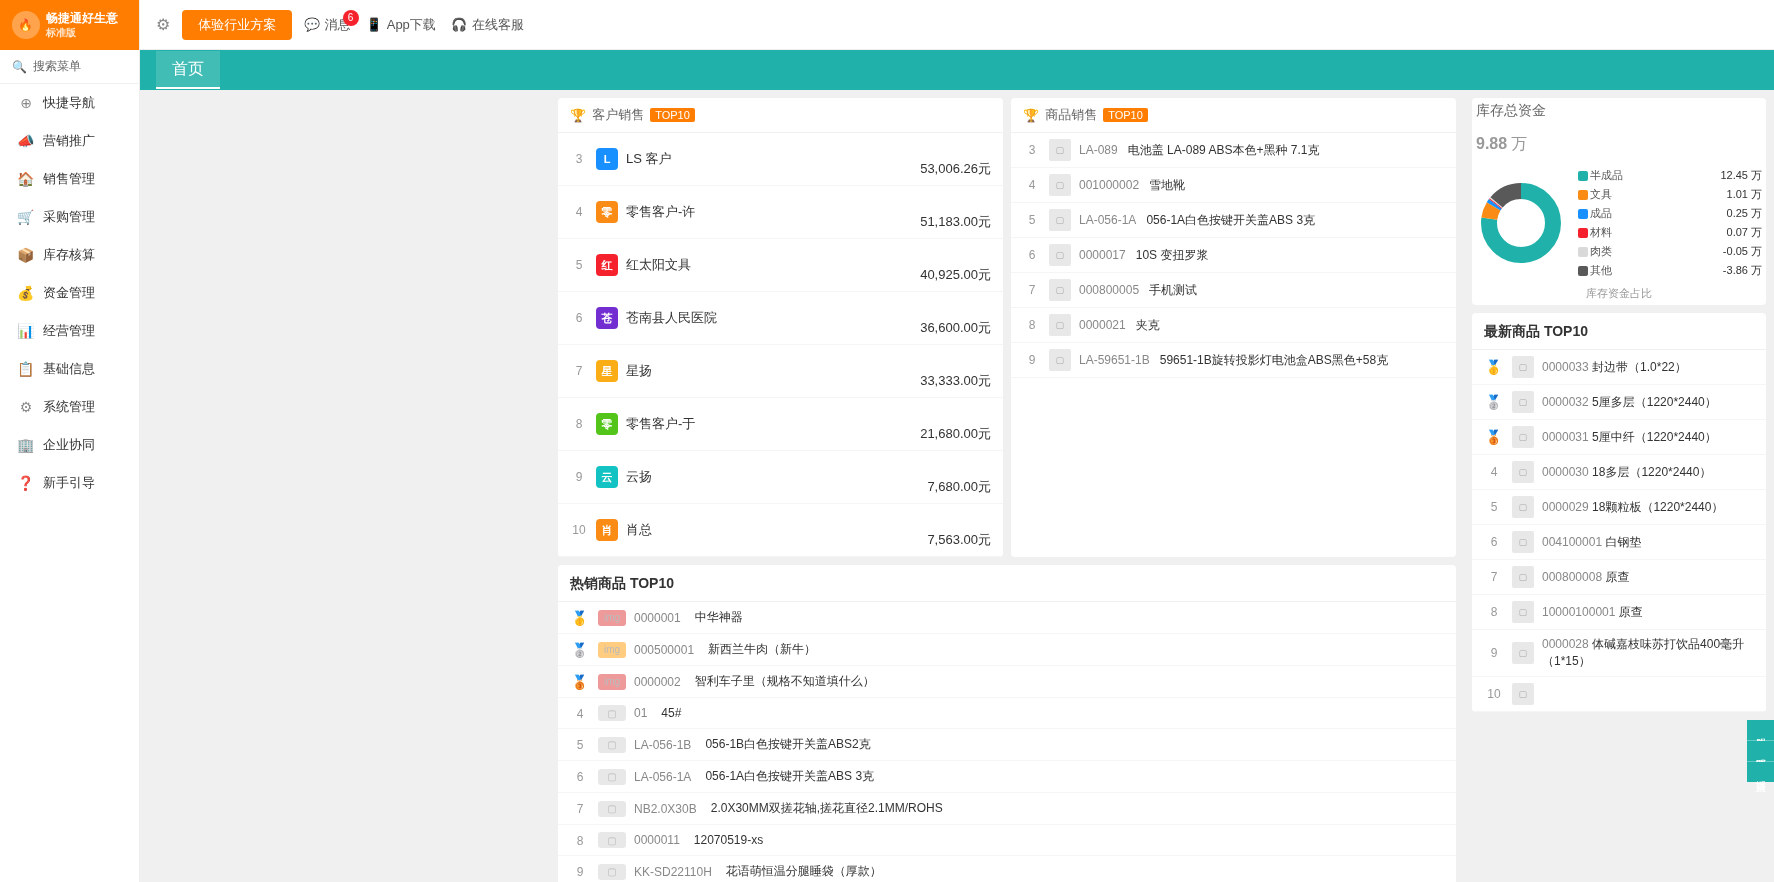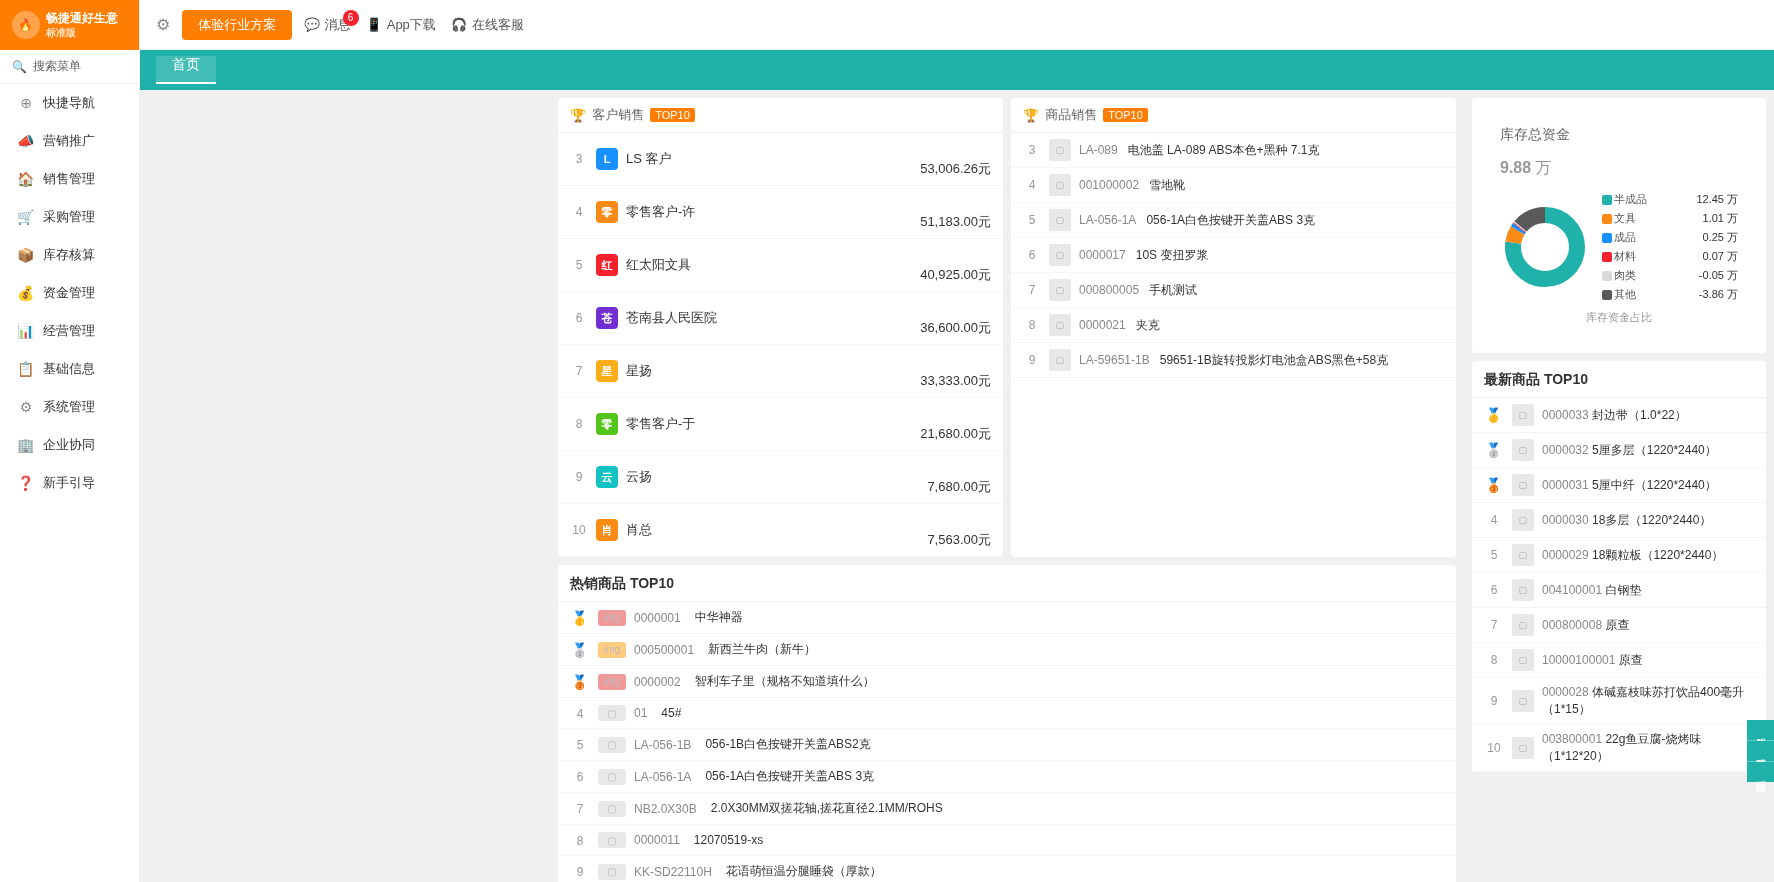--- a/index.html
+++ b/index.html
@@ -97,23 +97,23 @@
     }
 
     
     .nav-tabs {
       background: #20b2aa;
       display: flex; align-items: center;
       padding: 0 16px;
       height: 40px;
     }
     .nav-tab {
-      color: white; padding: 0 16px; height: 28px;
-      display: flex; align-items: flex-start;
-      cursor: pointer; font-size: 14px;
+      color: white; padding: 0 16px; height: 38px;
+      display: flex; align-items: center;
+      cursor: pointer; font-size: 16px;
       border-bottom: 2px solid transparent;
     }
     .nav-tab.active { background: rgba(255,255,255,0.15); border-bottom: 2px solid white; }
 
     
     .page-content {
       flex: 1; overflow-y: auto;
       display: flex; gap: 0;
       background: #f0f0f0;
     }
@@ -193,21 +193,21 @@
       width: 28px; height: 16px; background: #e8e8e8;
       border-radius: 3px; overflow: hidden; flex-shrink: 0;
       display: flex; align-items: center; justify-content: center;
       font-size: 10px; color: #bbb;
     }
     .hot-code { color: #888; font-size: 12px; margin-right: 6px; }
     .hot-name { color: #333; font-size: 12px; }
 
     
     .inventory-card {
-      background: white; border-radius: 4px; padding: 28px;
+      background: white; border-radius: 4px; padding: 4px;
     }
     .inventory-title { font-size: 14px; color: #666; margin-bottom: 4px; }
     .inventory-amount {
       font-size: 28px; font-weight: bold; color: #333;
     }
     .inventory-amount span { font-size: 16px; color: #999; }
 
     .donut-chart-container {
       display: flex; align-items: center; gap: 12px;
       margin-top: 12px;
@@ -663,21 +663,20 @@
             <span class="lp-info"><span style="color:#888;">10000100001</span> 原查</span>
           </div>
           <div class="latest-product-row">
             <span class="lp-rank" style="color:#999;font-size:12px;">9</span>
             <div class="lp-img">▢</div>
             <span class="lp-info"><span style="color:#888;">0000028</span> 体碱嘉枝味苏打饮品400毫升（1*15）</span>
           </div>
           <div class="latest-product-row">
             <span class="lp-rank" style="color:#999;font-size:12px;">10</span>
             <div class="lp-img">▢</div>
-            <span class="lp-info"><span style="color:#888;">003800001</span> 22g鱼豆腐-烧烤味（1*12*20）</span>
           </div>
         </div>
       </div>
     </div>
   </div>
 </div>
 
 <div class="float-buttons">
   <div class="float-btn">
     <span>客服热线</span>

